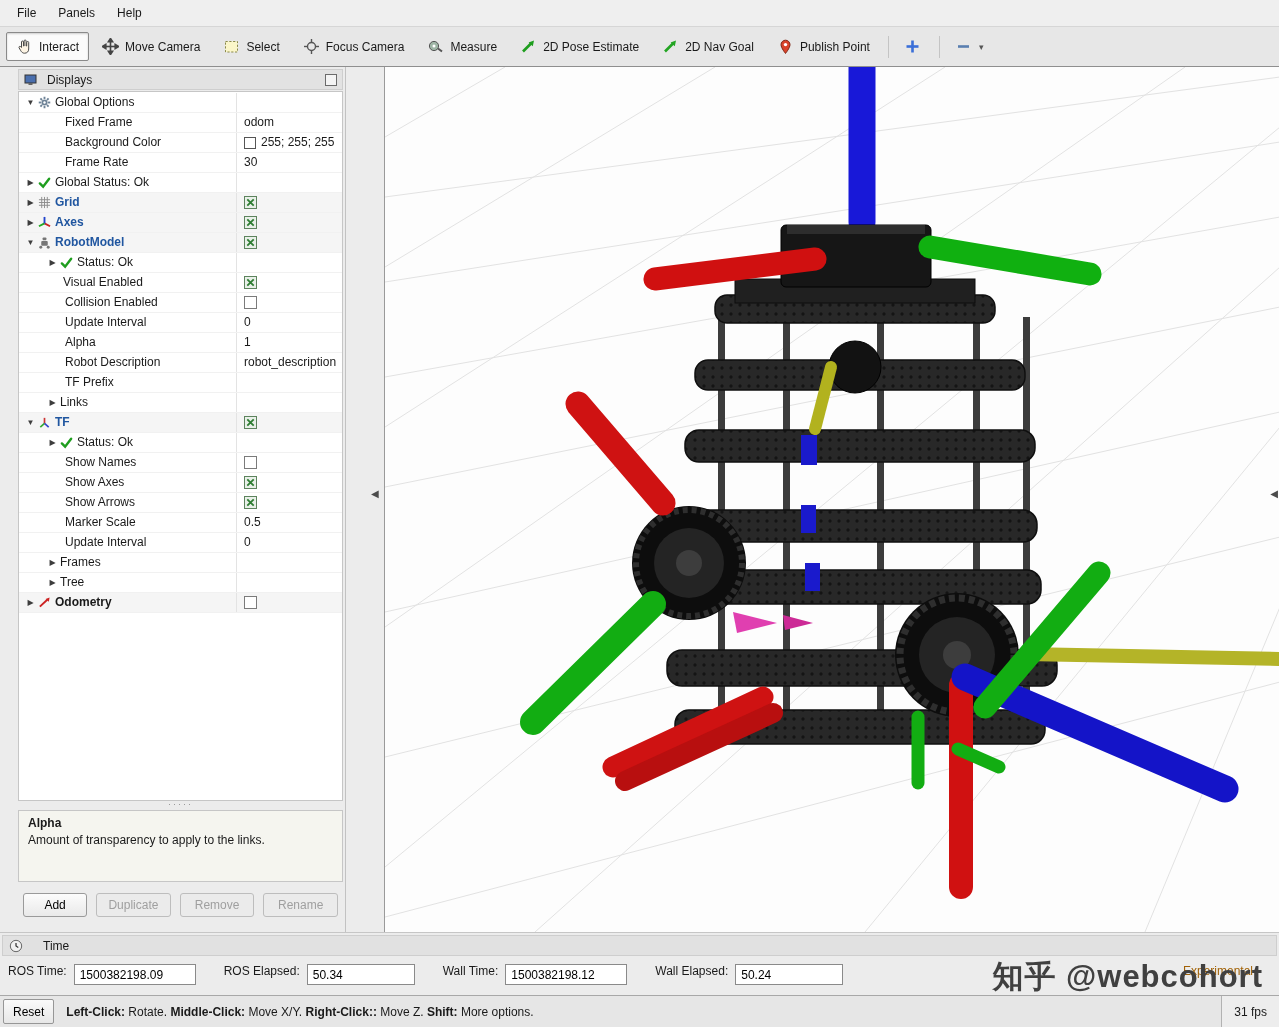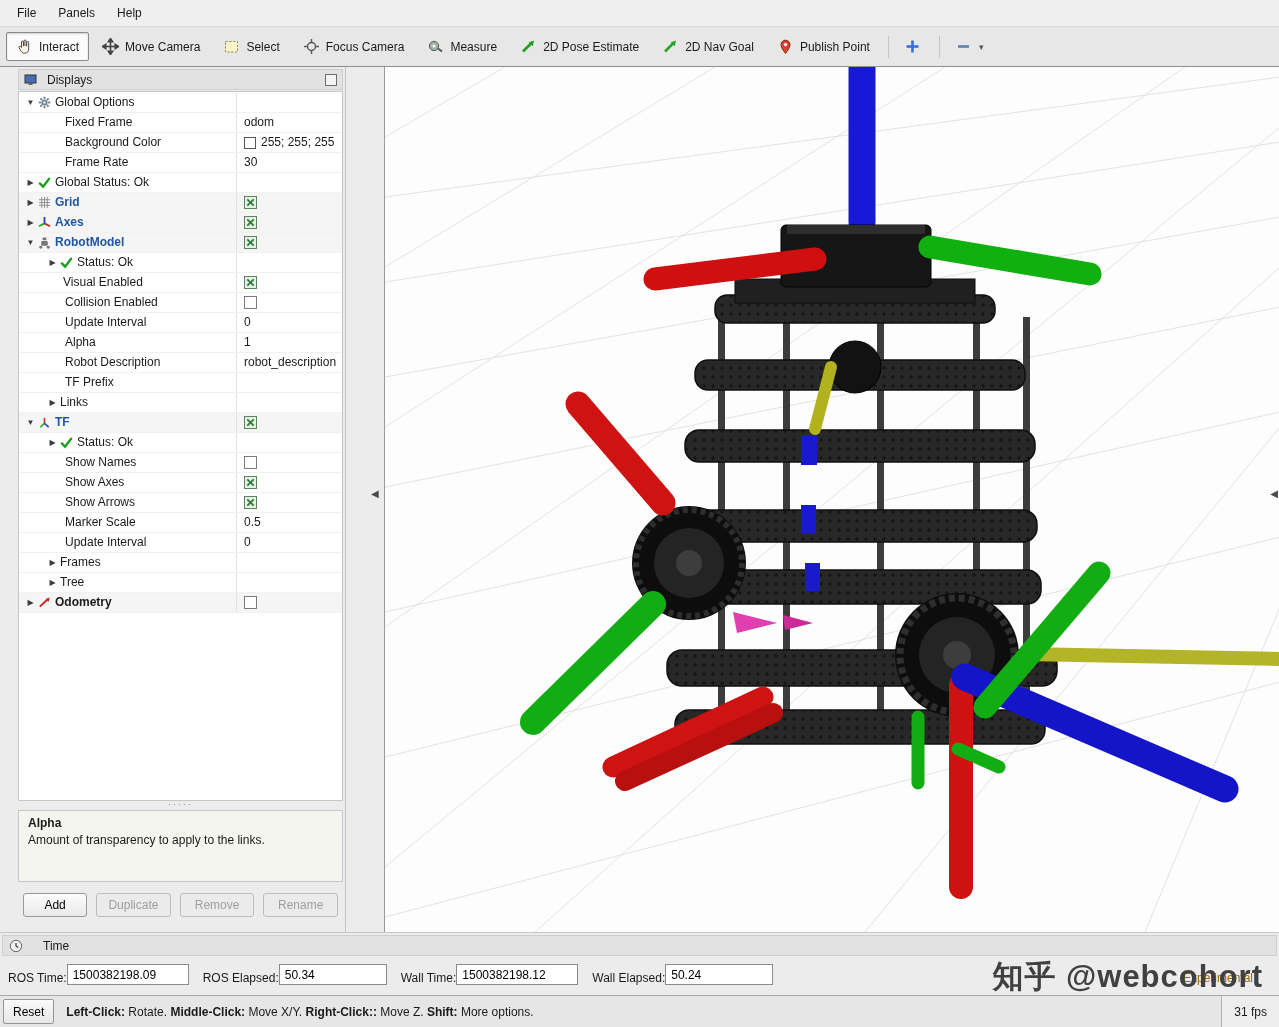--- a/index.html
+++ b/index.html
@@ -53,21 +53,21 @@
   .collapse-arrow{position:absolute;font-size:10px;color:#4c4c4c;}
   .viewport{position:absolute;left:384px;top:67px;width:895px;height:865px;background:#fdfdfd;
             border-left:1px solid #9a9a9a;box-sizing:border-box;overflow:hidden;}
   .viewport svg{display:block;}
   .right-arrow{position:absolute;right:1px;top:421px;font-size:10px;color:#4c4c4c;z-index:5;}
   
   .time-panel{position:absolute;left:0;top:932px;width:100%;height:63px;background:#ececec;
               border-top:1px solid #c6c6c6;box-sizing:border-box;}
   .time-header{height:21px;margin:2px;background:#e1e1e1;border:1px solid #cecece;display:flex;
                align-items:center;gap:17px;padding:0 6px;box-sizing:border-box;}
-  .time-fields{display:flex;align-items:flex-end;padding:6px 8px;}
+  .time-fields{display:flex;align-items:flex-start;gap:7px;padding:6px 8px;}
   .tf-label{white-space:nowrap;}
   .tf-input{height:21px;border:1px solid #8a8a8a;background:#fff;padding:0 5px;font-size:12px;
             font-family:"Liberation Sans",sans-serif;box-sizing:border-box;}
   .tf-gap{width:14px;}
   .experimental{margin-left:auto;margin-right:18px;color:#a16207;}
   
   .statusbar{position:absolute;left:0;top:995px;width:100%;height:32px;background:#e6e6e6;
              border-top:1px solid #a8a8a8;display:flex;align-items:center;box-sizing:border-box;}
   .reset-btn{margin-left:3px;height:25px;padding:0 9px;border:1px solid #969696;border-radius:2px;
              background:linear-gradient(#fafafa,#e7e7e7);font-family:"Liberation Sans",sans-serif;font-size:12px;}

